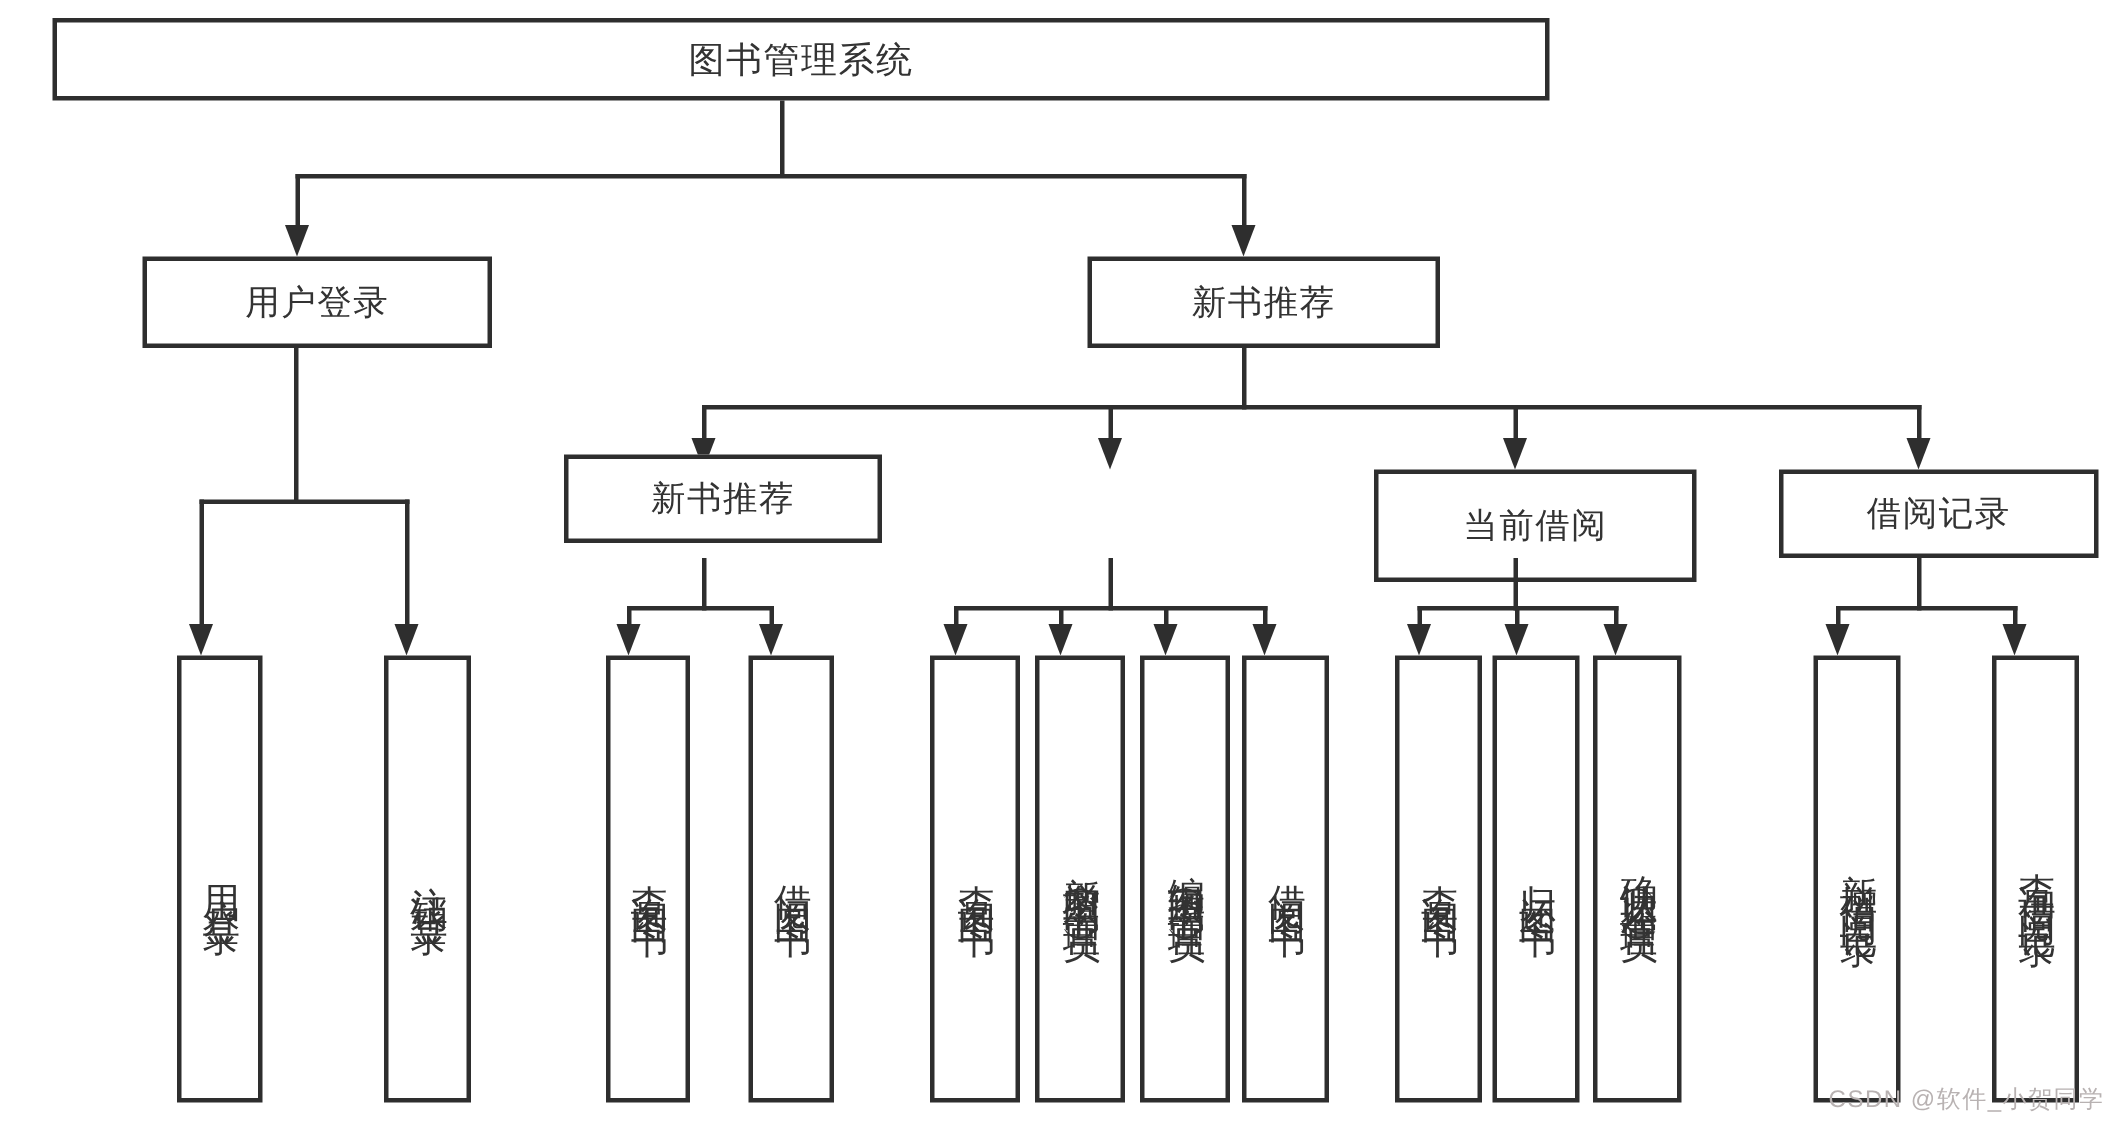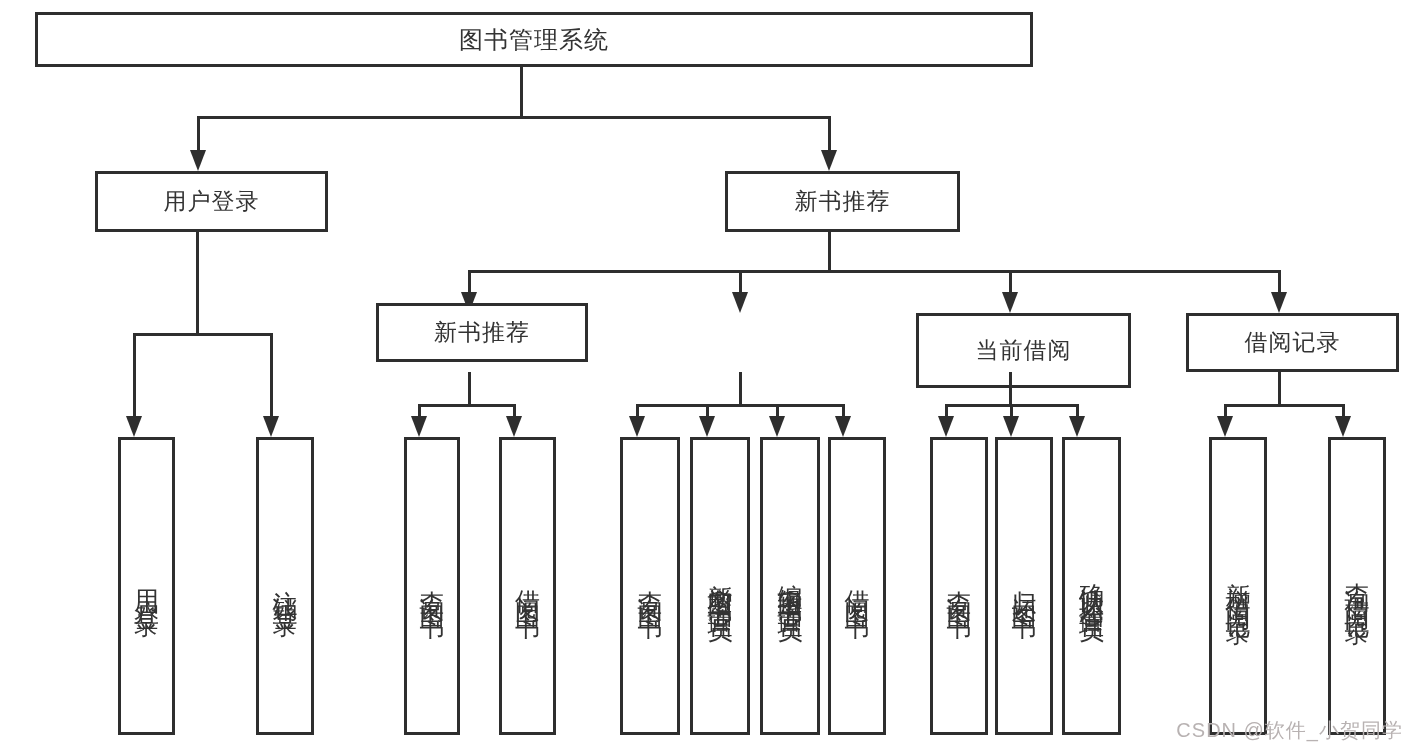--- a/index.html
+++ b/index.html
@@ -45,21 +45,21 @@
     position: absolute;
     width: 0; height: 0;
     border-left: 8px solid transparent;
     border-right: 8px solid transparent;
     border-top: 21px solid var(--line);
   }
   .watermark {
     position: absolute;
     right: 2px;
     bottom: 3px;
-    font-size: 20px;
+    font-size: 16px;
     color: var(--watermark);
     letter-spacing: 1px;
     z-index: 10;
     white-space: nowrap;
     text-align: center;
   }
 </style>
 </head>
 <body>
 

